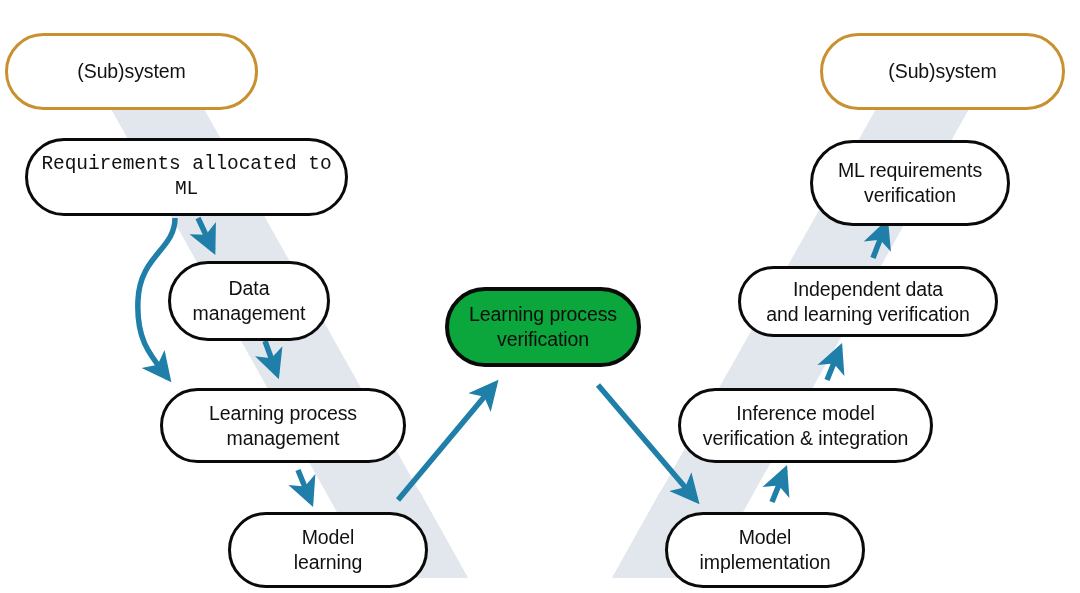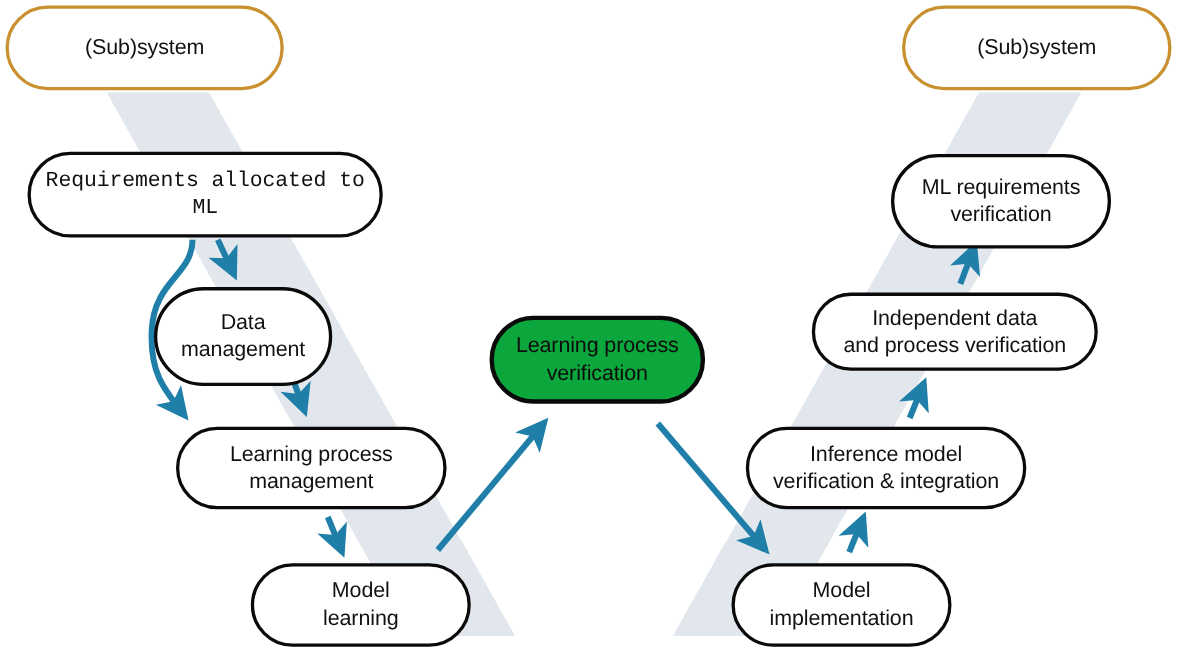--- a/index.html
+++ b/index.html
@@ -47,20 +47,21 @@
     color: #111111;
     font-size: 19.5px;
     line-height: 1.26;
     letter-spacing: -0.1px;
     padding: 2px 12px;
     z-index: 5;
   }
   .node.phase {
     border: 3px solid #c8902f;
     font-size: 19.5px;
+    margin-top: 28px;
   }
   .node.highlight {
     background: #0ba63c;
     border: 4px solid #0a0a0a;
     color: #0d0d0d;
   }
   .node .node-label {
     display: block;
     width: 100%;
   }
@@ -117,21 +118,21 @@
       <span>(Sub)system</span><br>
     </span>
   </div>
 
   <div class="node" style="left:25px; top:138px; width:323px; height:78px;font-family:Liberation Mono, monospace;">
     <span class="node-label">
       <span>Requirements allocated to ML</span><br>
     </span>
   </div>
 
-  <div class="node" style="left:140px; top:261px; width:162px; height:90px;">
+  <div class="node" style="left:168px; top:261px; width:162px; height:80px;">
     <span class="node-label">
       <span>Data</span><br>
       <span>management</span>
     </span>
   </div>
 
   <div class="node" style="left:160px; top:388px; width:246px; height:75px;">
     <span class="node-label">
       <span>Learning process</span><br>
       <span>management</span>
@@ -162,21 +163,21 @@
   <div class="node" style="left:678px; top:388px; width:255px; height:75px;">
     <span class="node-label">
       <span>Inference model</span><br>
       <span>verification &amp; integration</span>
     </span>
   </div>
 
   <div class="node" style="left:738px; top:266px; width:260px; height:71px;">
     <span class="node-label">
       <span>Independent data</span><br>
-      <span>and process verification</span>
+      <span>and learning verification</span>
     </span>
   </div>
 
   <div class="node" style="left:810px; top:140px; width:200px; height:86px;">
     <span class="node-label">
       <span>ML requirements</span><br>
       <span>verification</span>
     </span>
   </div>
 

